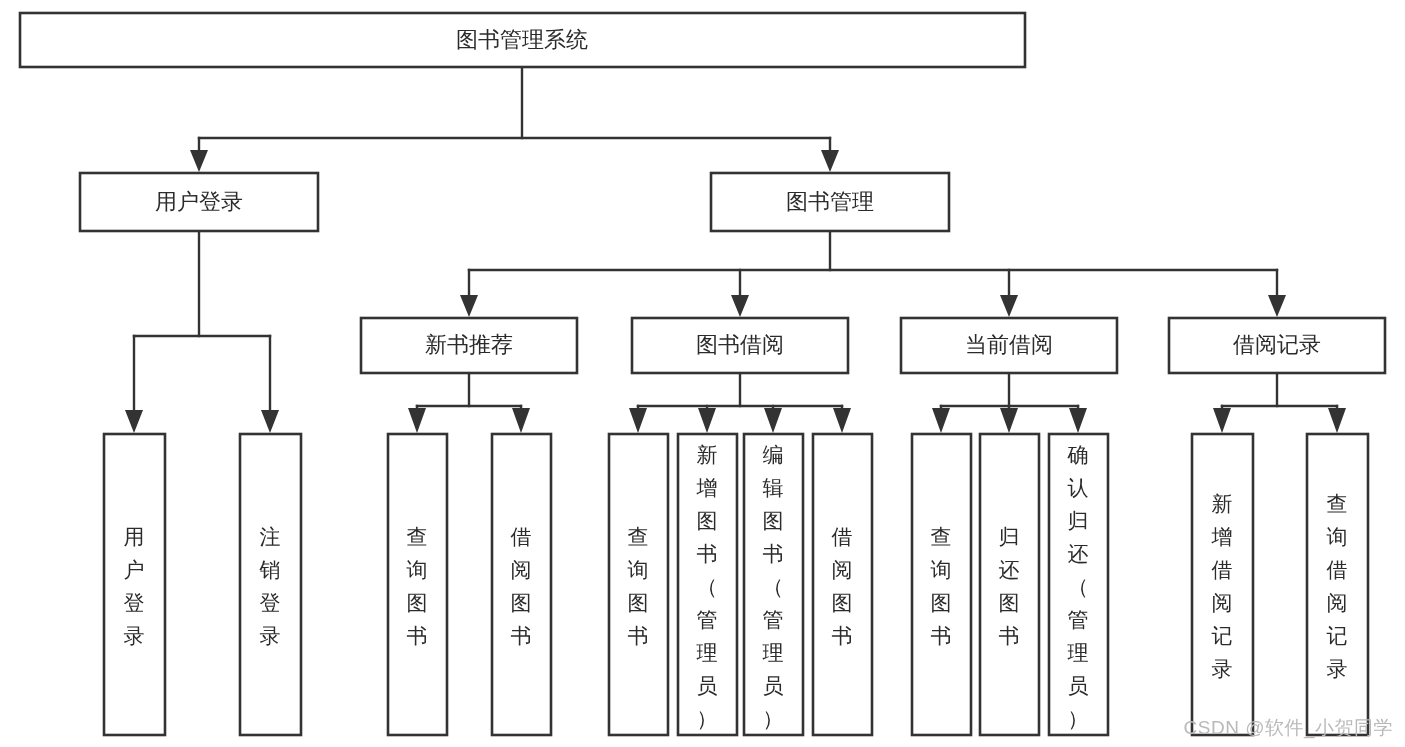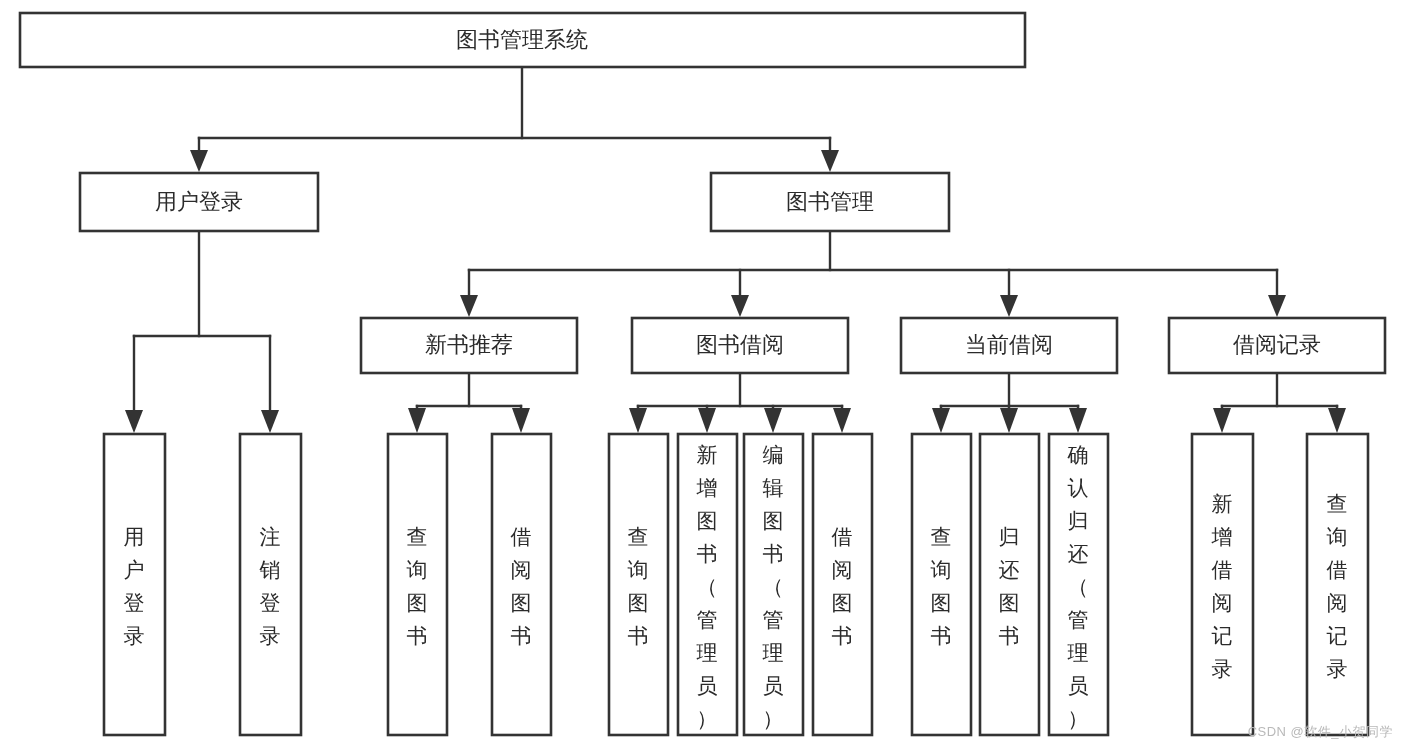--- a/index.html
+++ b/index.html
@@ -47,21 +47,21 @@
     font-family: "Liberation Sans", "DejaVu Sans", sans-serif;
     font-size: 21px;
     fill: #2b2b2b;
     text-anchor: middle;
   }
   .watermark {
     position: absolute;
     right: 12px;
     bottom: 6px;
     font-family: "Liberation Sans", "DejaVu Sans", sans-serif;
-    font-size: 13px;
+    font-size: 19px;
     color: #b9b9b9;
     white-space: nowrap;
     letter-spacing: 0.5px;
   }
 </style>
 </head>
 <body>
 
 <svg id="diagram" viewBox="0 0 1405 747" xmlns="http://www.w3.org/2000/svg">
 

